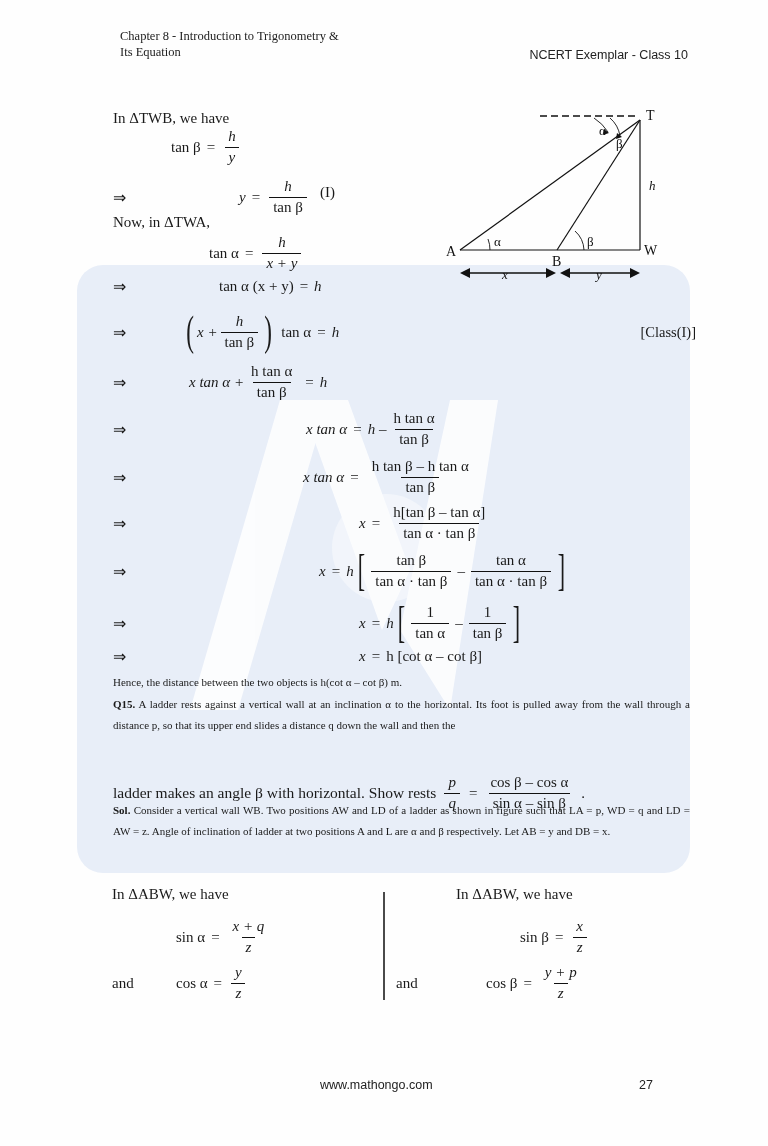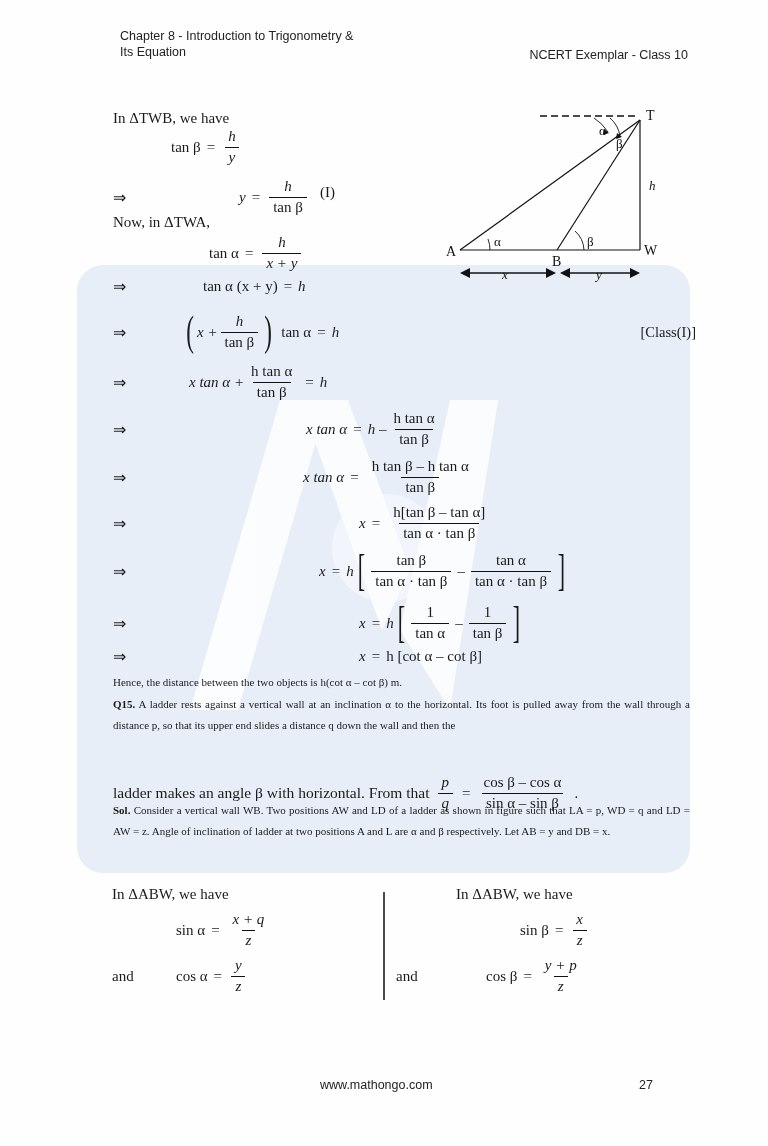--- a/index.html
+++ b/index.html
@@ -32,21 +32,21 @@
   .header {
     position: absolute;
     left: 0; top: 0;
     width: 768px;
     padding: 28px 80px 0 120px;
     box-sizing: border-box;
     z-index: 3;
   }
   .hdr-row { position: relative; height: 42px; }
   .hdr-left {
-    font-family: Liberation Sans, sans-serif;
+    font-family: Liberation Serif, serif;
     font-size: 12.5px;
     line-height: 16px;
     color: #222;
     width: 300px;
   }
   .hdr-right {
     position: absolute;
     right: 0;
     top: 20px;
     font-family: "Liberation Sans", sans-serif;
@@ -152,21 +152,21 @@
   .divider {
     position: absolute;
     left: 383px;
     top: 6px;
     width: 1.6px;
     height: 108px;
     background: #4a4a4a;
   }
   .colline { display: flex; align-items: center; margin-top: 3px; }
   .lbl { width: 64px; flex: 0 0 64px; }
-  .hd { margin-bottom: 8px; }
+  .hd { margin-bottom: 15px; }
 
   
   .figure {
     position: absolute;
     left: 444px;
     top: 98px;
     width: 230px;
     height: 190px;
     z-index: 3;
   }
@@ -290,21 +290,21 @@
         <span class="eq">=</span>
         <span class="frac">
           <span class="num it">h</span>
           <span class="den it">x + y</span>
         </span>
       </div>
     </div>
 
     <div class="line" style="position:absolute; top:277px;">
       <div class="arrow-col">⇒</div>
-      <div class="eqbody" style="margin-left:32px;">
+      <div class="eqbody" style="margin-left:48px;">
         <span>tan α (x + y)</span>
         <span class="eq">=</span>
         <span class="it">h</span>
       </div>
     </div>
 
     <div class="line" style="position:absolute; top:313px;">
       <div class="arrow-col">⇒</div>
       <div class="eqbody" style="margin-left:12px;">
         <span class="paren">(</span>
@@ -422,21 +422,21 @@
 
     <div style="position:absolute; top:672px; width:768px;">
       <p class="para nojust">Hence, the distance between the two objects is h(cot α – cot β) m.</p>
     </div>
 
     <div style="position:absolute; top:694px; width:768px;">
       <p class="para"><b>Q15.</b> <span>A ladder rests against a vertical wall at an inclination α to the horizontal. Its foot is pulled away from the wall through a distance p, so that its upper end slides a distance q down the wall and then the</span></p>
     </div>
 
     <div style="position:absolute; top:774px; left:113px; display:flex; align-items:center;">
-      <span style="font-size:15.5px;">ladder makes an angle β with horizontal. From that</span>
+      <span style="font-size:15.5px;">ladder makes an angle β with horizontal. Show rests</span>
       <span class="frac" style="margin-left:8px;">
         <span class="num it">p</span>
         <span class="den it">q</span>
       </span>
       <span class="eq">=</span>
       <span class="frac">
         <span class="num">cos β – cos α</span>
         <span class="den">sin α – sin β</span>
       </span>
       <span style="margin-left:6px;">.</span>

